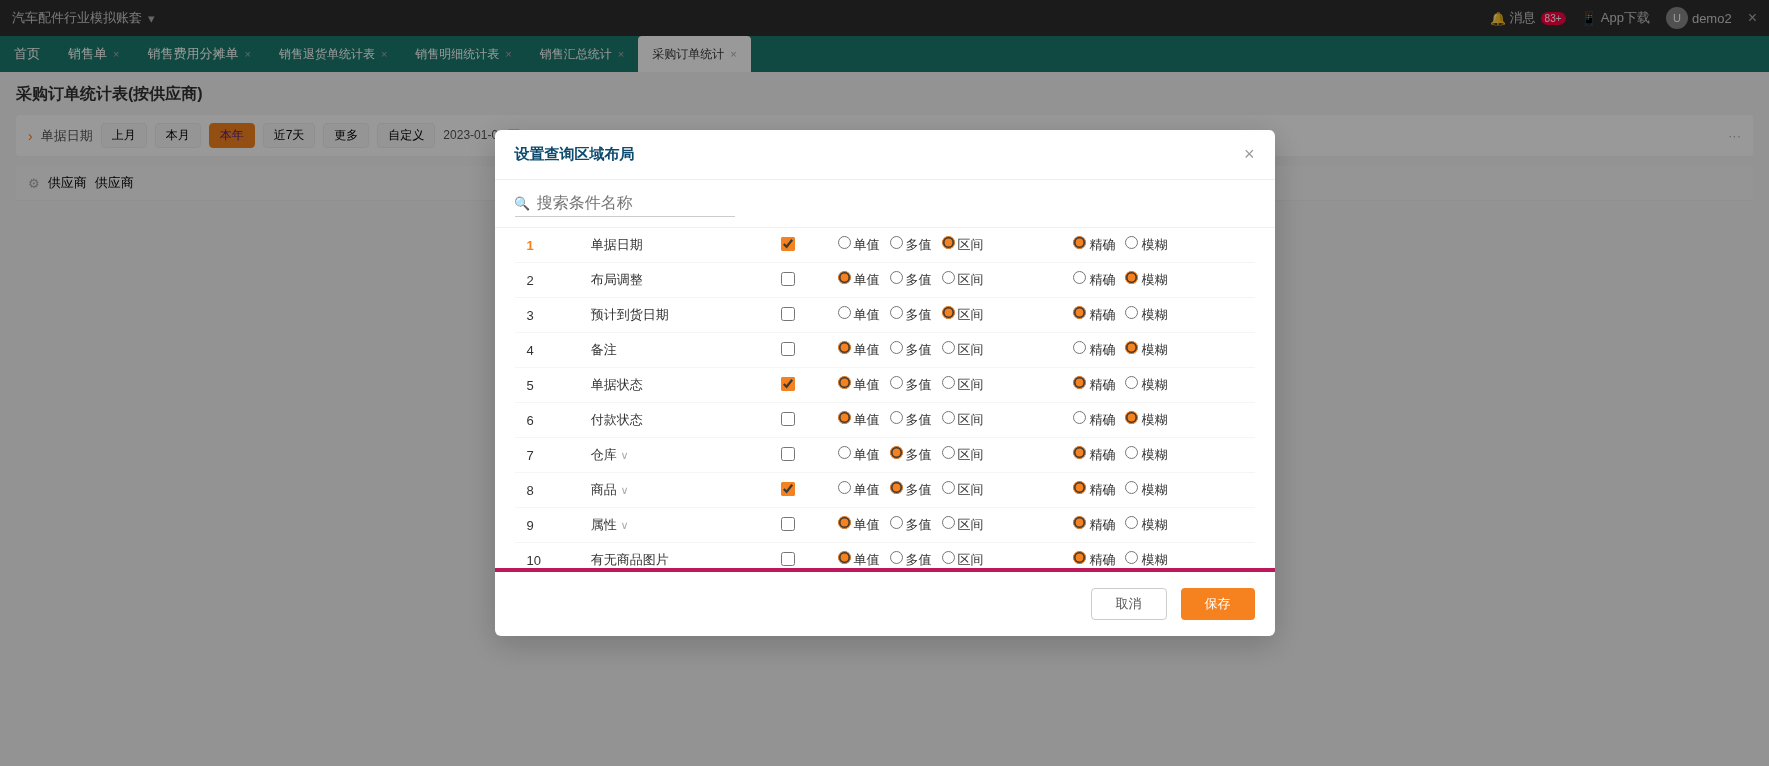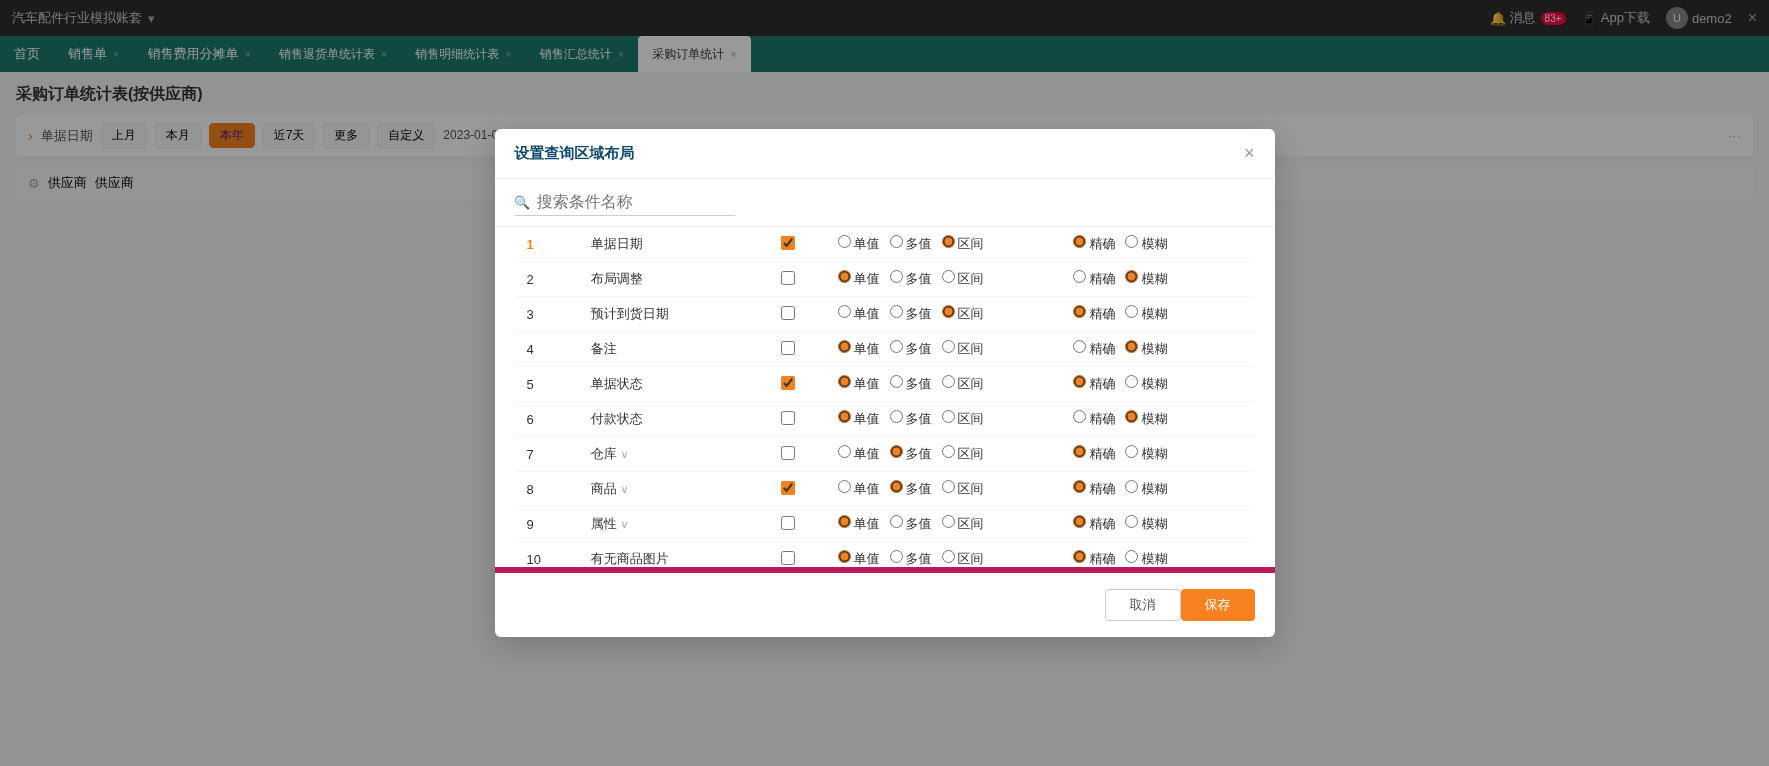--- a/index.html
+++ b/index.html
@@ -166,22 +166,22 @@
     
     .modal-table-scroll { max-height: 340px; overflow-y: auto; overflow-x: hidden; }
     .modal-table-scroll::-webkit-scrollbar { width: 6px; }
     .modal-table-scroll::-webkit-scrollbar-thumb { background: #ccc; border-radius: 3px; }
 
     
     .modal-footer {
       padding: 16px 20px;
       display: flex;
       justify-content: flex-end;
-      gap: 0;
-      border-top: 6px solid #be185d;
+      gap: 14px;
+      border-top: 4px solid #be185d;
     }
     .btn-cancel { padding: 6px 24px; border-radius: 4px; border: 1px solid #ccc; background: #fff; cursor: pointer; font-size: 13px; color: #555; }
     .btn-save { padding: 6px 24px; border-radius: 4px; border: none; background: #f5821f; color: #fff; cursor: pointer; font-size: 13px; }
 
     .gear-icon { color: #aaa; }
 
     .col-order { width: 60px; }
     .col-name { width: 160px; }
     .col-display { width: 70px; text-align: center; }
     .col-type { width: 220px; }

